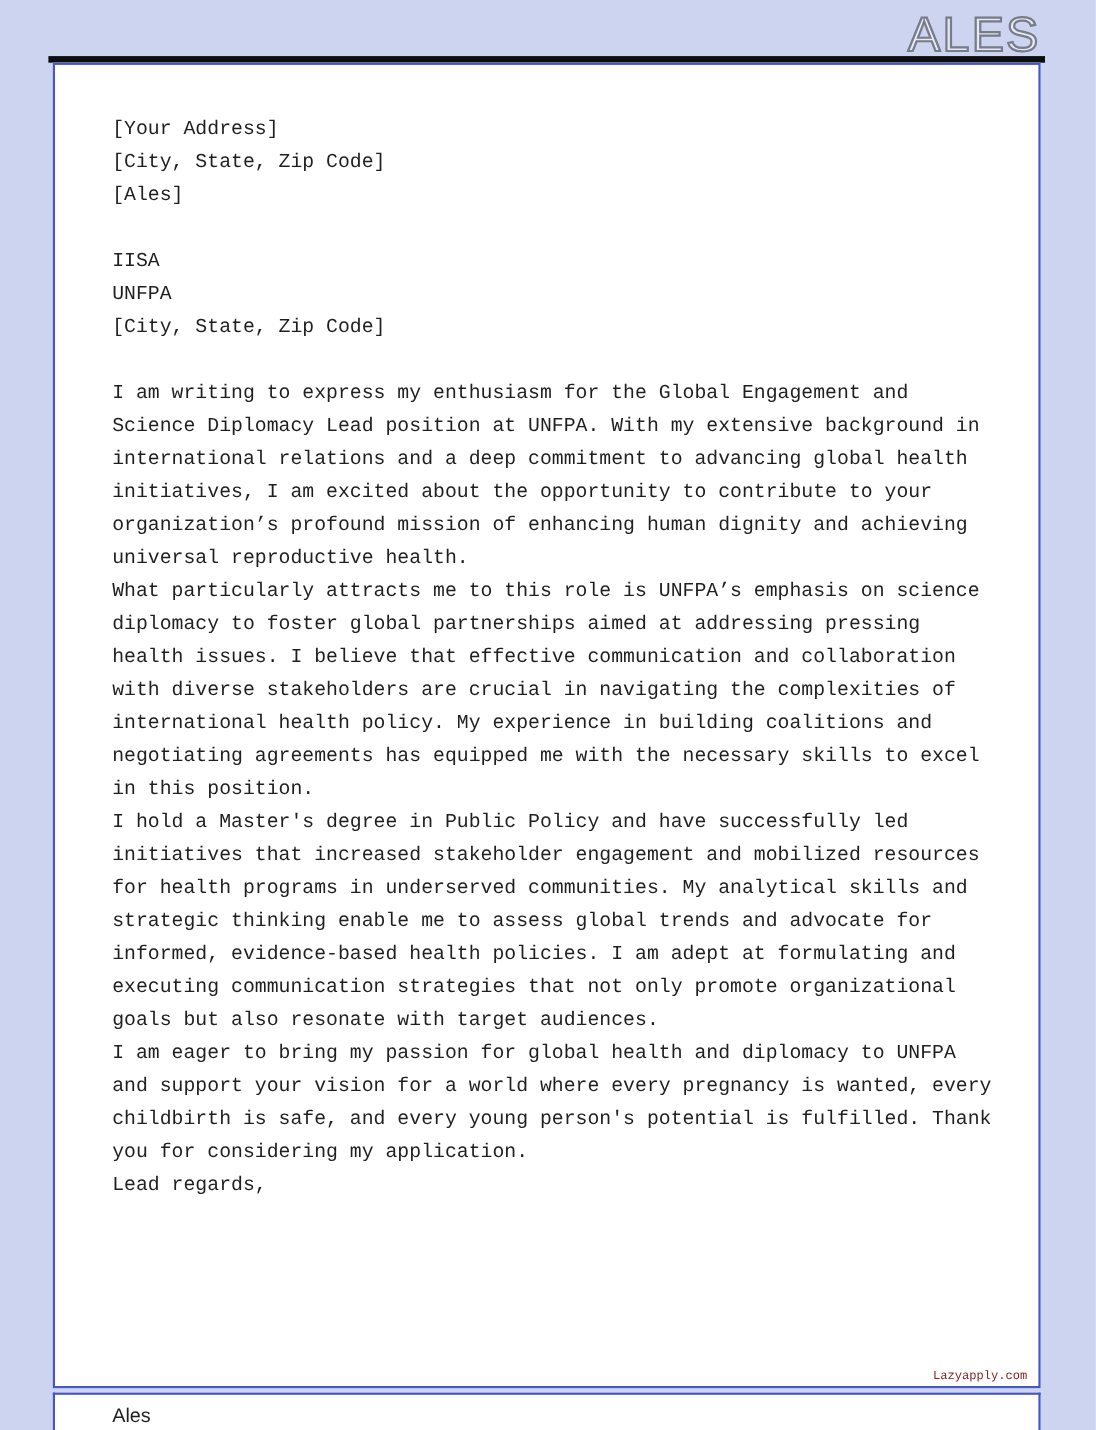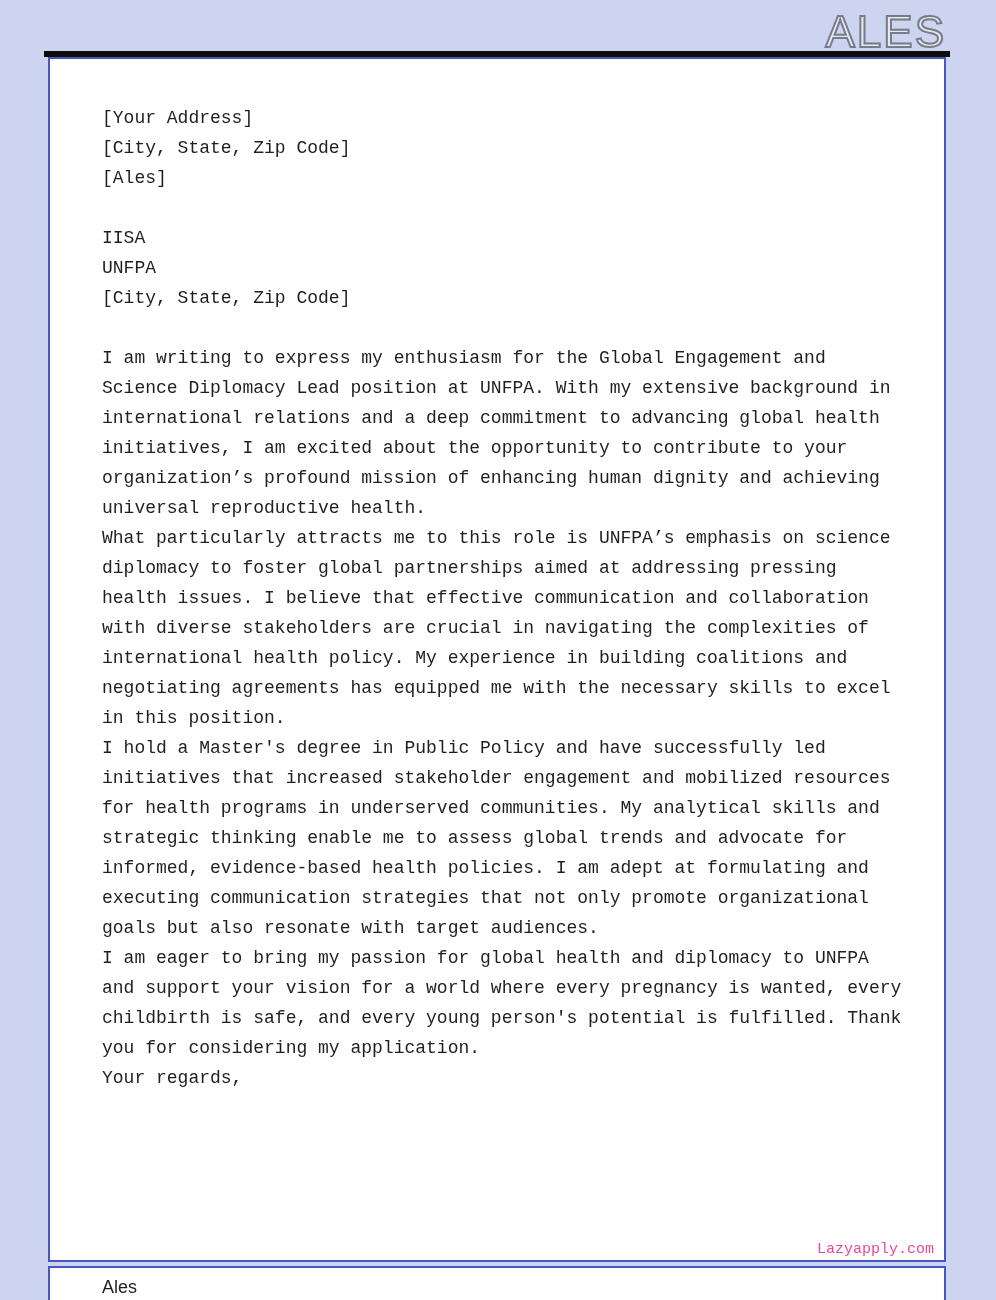--- a/index.html
+++ b/index.html
@@ -59,22 +59,22 @@
     font-size: 18px;
     line-height: 30px;
     color: #1f1f1f;
   }
   .letter-body p { margin: 0; }
   .block { margin: 0 0 30px 0; }
   .watermark {
     position: absolute;
     right: 10px;
     bottom: 2px;
-    font-size: 15px;
-    color: #ec4899;
+    font-size: 11px;
+    color: #7f1d1d;
   }
   .signature-line {
     margin: 0;
     font-size: 18px;
     line-height: 30px;
     color: #1f1f1f;
   }
 </style>
 </head>
 <body>
@@ -99,21 +99,21 @@
         <p>UNFPA</p>
         <p>[City, State, Zip Code]</p>
       </div>
 
 
       <p class="block">I am writing to express my enthusiasm for the Global Engagement and Science Diplomacy Lead position at UNFPA. With my extensive background in international relations and a deep commitment to advancing global health initiatives, I am excited about the opportunity to contribute to your organization’s profound mission of enhancing human dignity and achieving universal reproductive health.</p>
       <p class="block">What particularly attracts me to this role is UNFPA’s emphasis on science diplomacy to foster global partnerships aimed at addressing pressing health issues. I believe that effective communication and collaboration with diverse stakeholders are crucial in navigating the complexities of international health policy. My experience in building coalitions and negotiating agreements has equipped me with the necessary skills to excel in this position.</p>
       <p class="block">I hold a Master's degree in Public Policy and have successfully led initiatives that increased stakeholder engagement and mobilized resources for health programs in underserved communities. My analytical skills and strategic thinking enable me to assess global trends and advocate for informed, evidence-based health policies. I am adept at formulating and executing communication strategies that not only promote organizational goals but also resonate with target audiences.</p>
       <p class="block">I am eager to bring my passion for global health and diplomacy to UNFPA and support your vision for a world where every pregnancy is wanted, every childbirth is safe, and every young person's potential is fulfilled. Thank you for considering my application.</p>
 
-      <p class="block">Your regards,</p>
+      <p class="block">Lead regards,</p>
 
     </div>
 
     <div class="watermark">Lazyapply.com</div>
   </div>
 
   <div class="page page-2">
     <p class="signature-line">Ales</p>
   </div>
 

